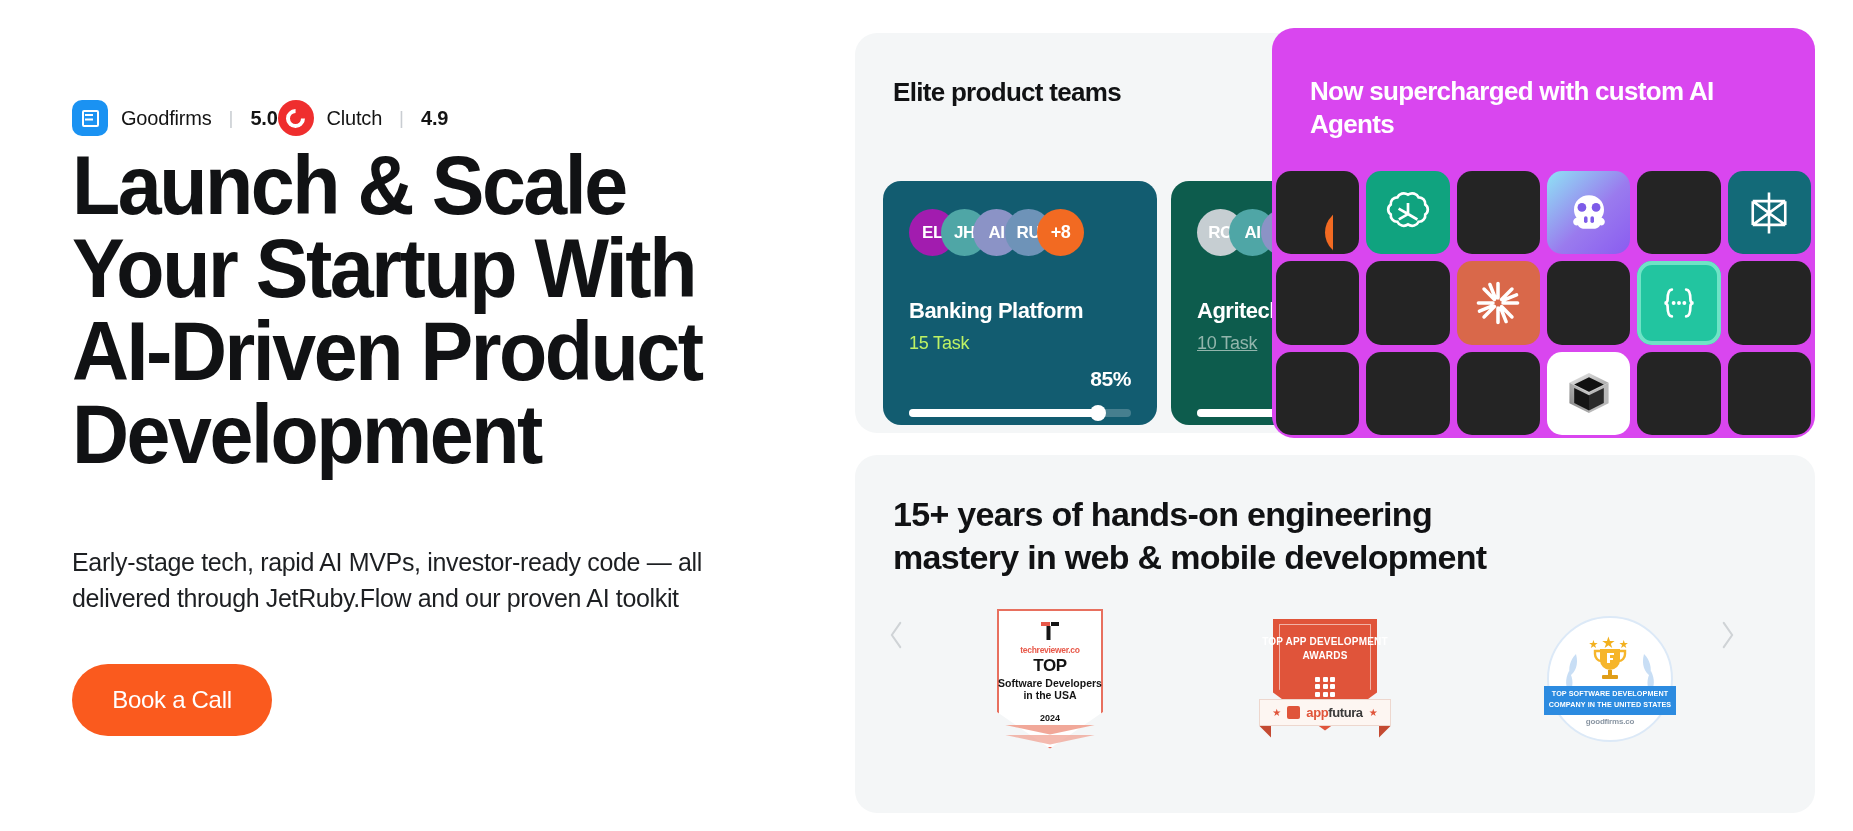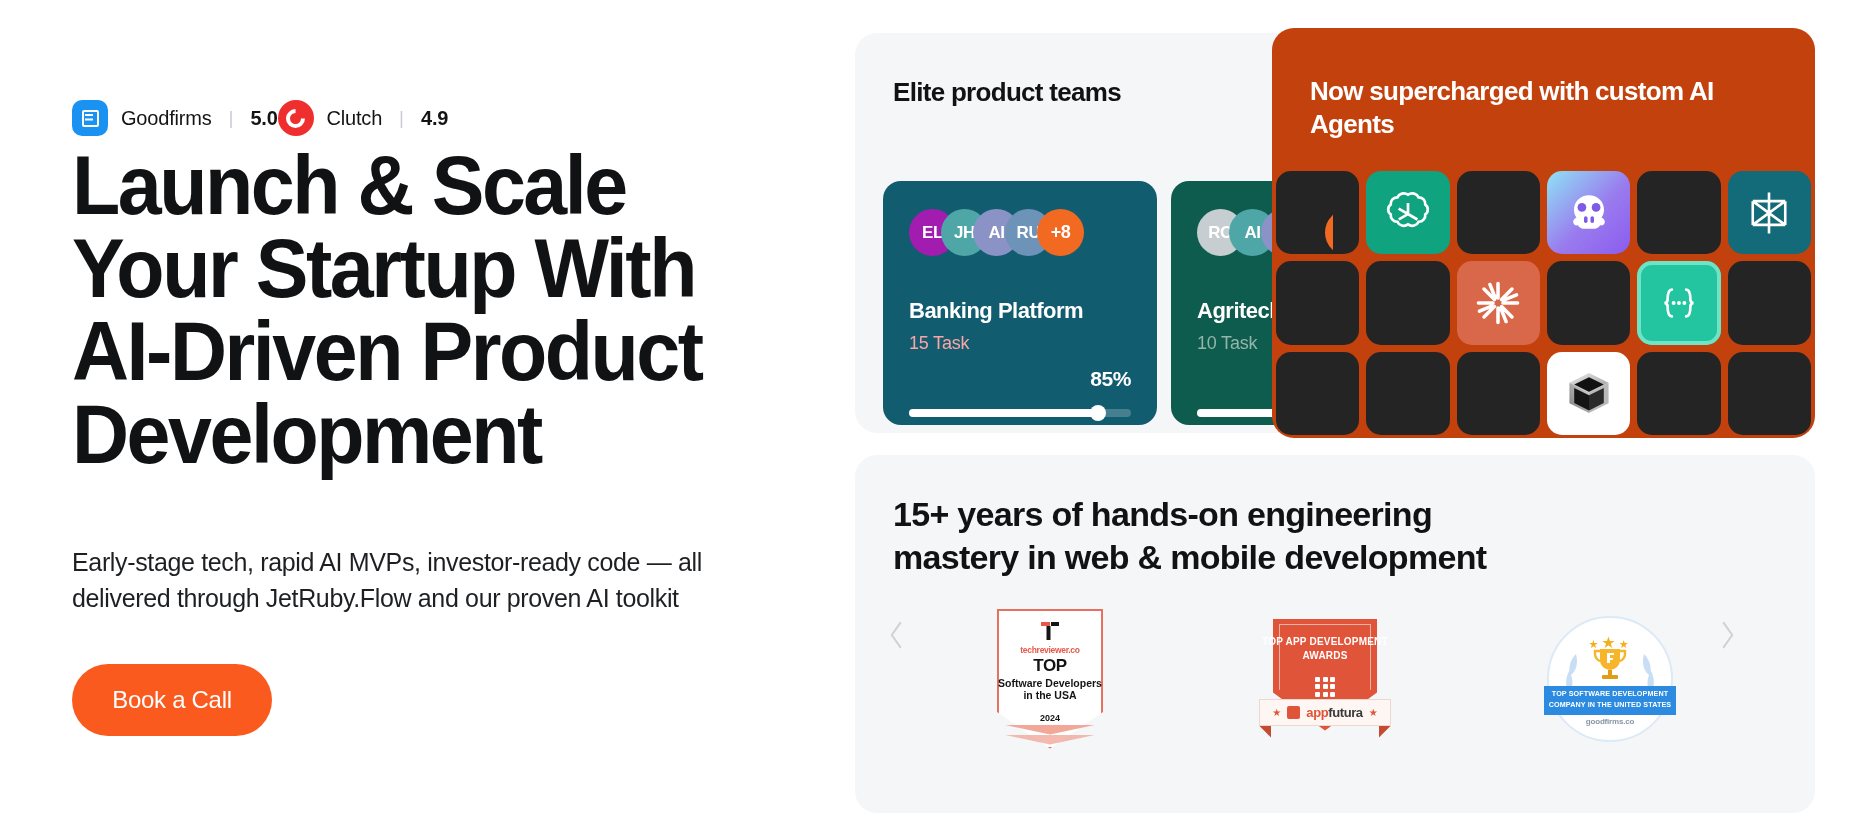--- a/index.html
+++ b/index.html
@@ -69,30 +69,30 @@
   .proj.agritech { background:#0D5C4D; }
   .avatars { display:flex; align-items:center; }
   .av {
     width:47px; height:47px; border-radius:50%; margin-right:-15px;
     display:flex; align-items:center; justify-content:center;
     color:#fff; font-size:17px; font-weight:600; letter-spacing:-0.4px;
     overflow:hidden;
   }
   .av.more { background:#F26A22; margin-right:0; z-index:9; font-size:18px; font-weight:700; }
   .proj-name { position:absolute; left:26px; top:117px; font-size:22px; font-weight:700; color:#fff; letter-spacing:-0.5px; white-space:nowrap; }
-  .proj-task { position:absolute; left:26px; top:152px; font-size:18px; color:#fca5a5; font-weight:400; letter-spacing:-0.2px; }
-  .proj.agritech .proj-task { color:#92B5AC; }
+  .proj-task { position:absolute; left:26px; top:152px; font-size:18px; color:#bef264; font-weight:400; letter-spacing:-0.2px; }
+  .proj.agritech .proj-task { color:#92B5AC;text-decoration:underline; }
   .proj-pct { position:absolute; right:26px; top:186px; font-size:21px; font-weight:700; color:#fff; letter-spacing:-0.4px; }
   .bar { position:absolute; left:26px; right:26px; top:228px; height:8px; border-radius:6px; background:rgba(255,255,255,0.22); }
   .bar-fill { position:absolute; left:0; top:0; height:8px; border-radius:6px; background:#fff; }
   .bar-knob { position:absolute; top:-4px; width:16px; height:16px; border-radius:50%; background:#fff; transform:translateX(-50%); }
 
   .agents-card {
     position:absolute; left:417px; top:-5px; width:543px; height:410px;
-    background:#c2410c; border-radius:22px; overflow:hidden;
+    background:#d946ef; border-radius:22px; overflow:hidden;
   }
   .agents-title {
     position:absolute; left:38px; top:47px; width:420px;
     font-size:26px; line-height:1.25; font-weight:700; color:#fff; letter-spacing:-0.7px;
   }
   .tilegrid {
     position:absolute; left:0; top:143px; width:543px;
     display:grid; grid-template-columns: repeat(6, 1fr); gap:7px; padding:0 4px;
   }
   .tile { aspect-ratio:1/1; border-radius:15px; background:#242424; display:flex; align-items:center; justify-content:center; }

